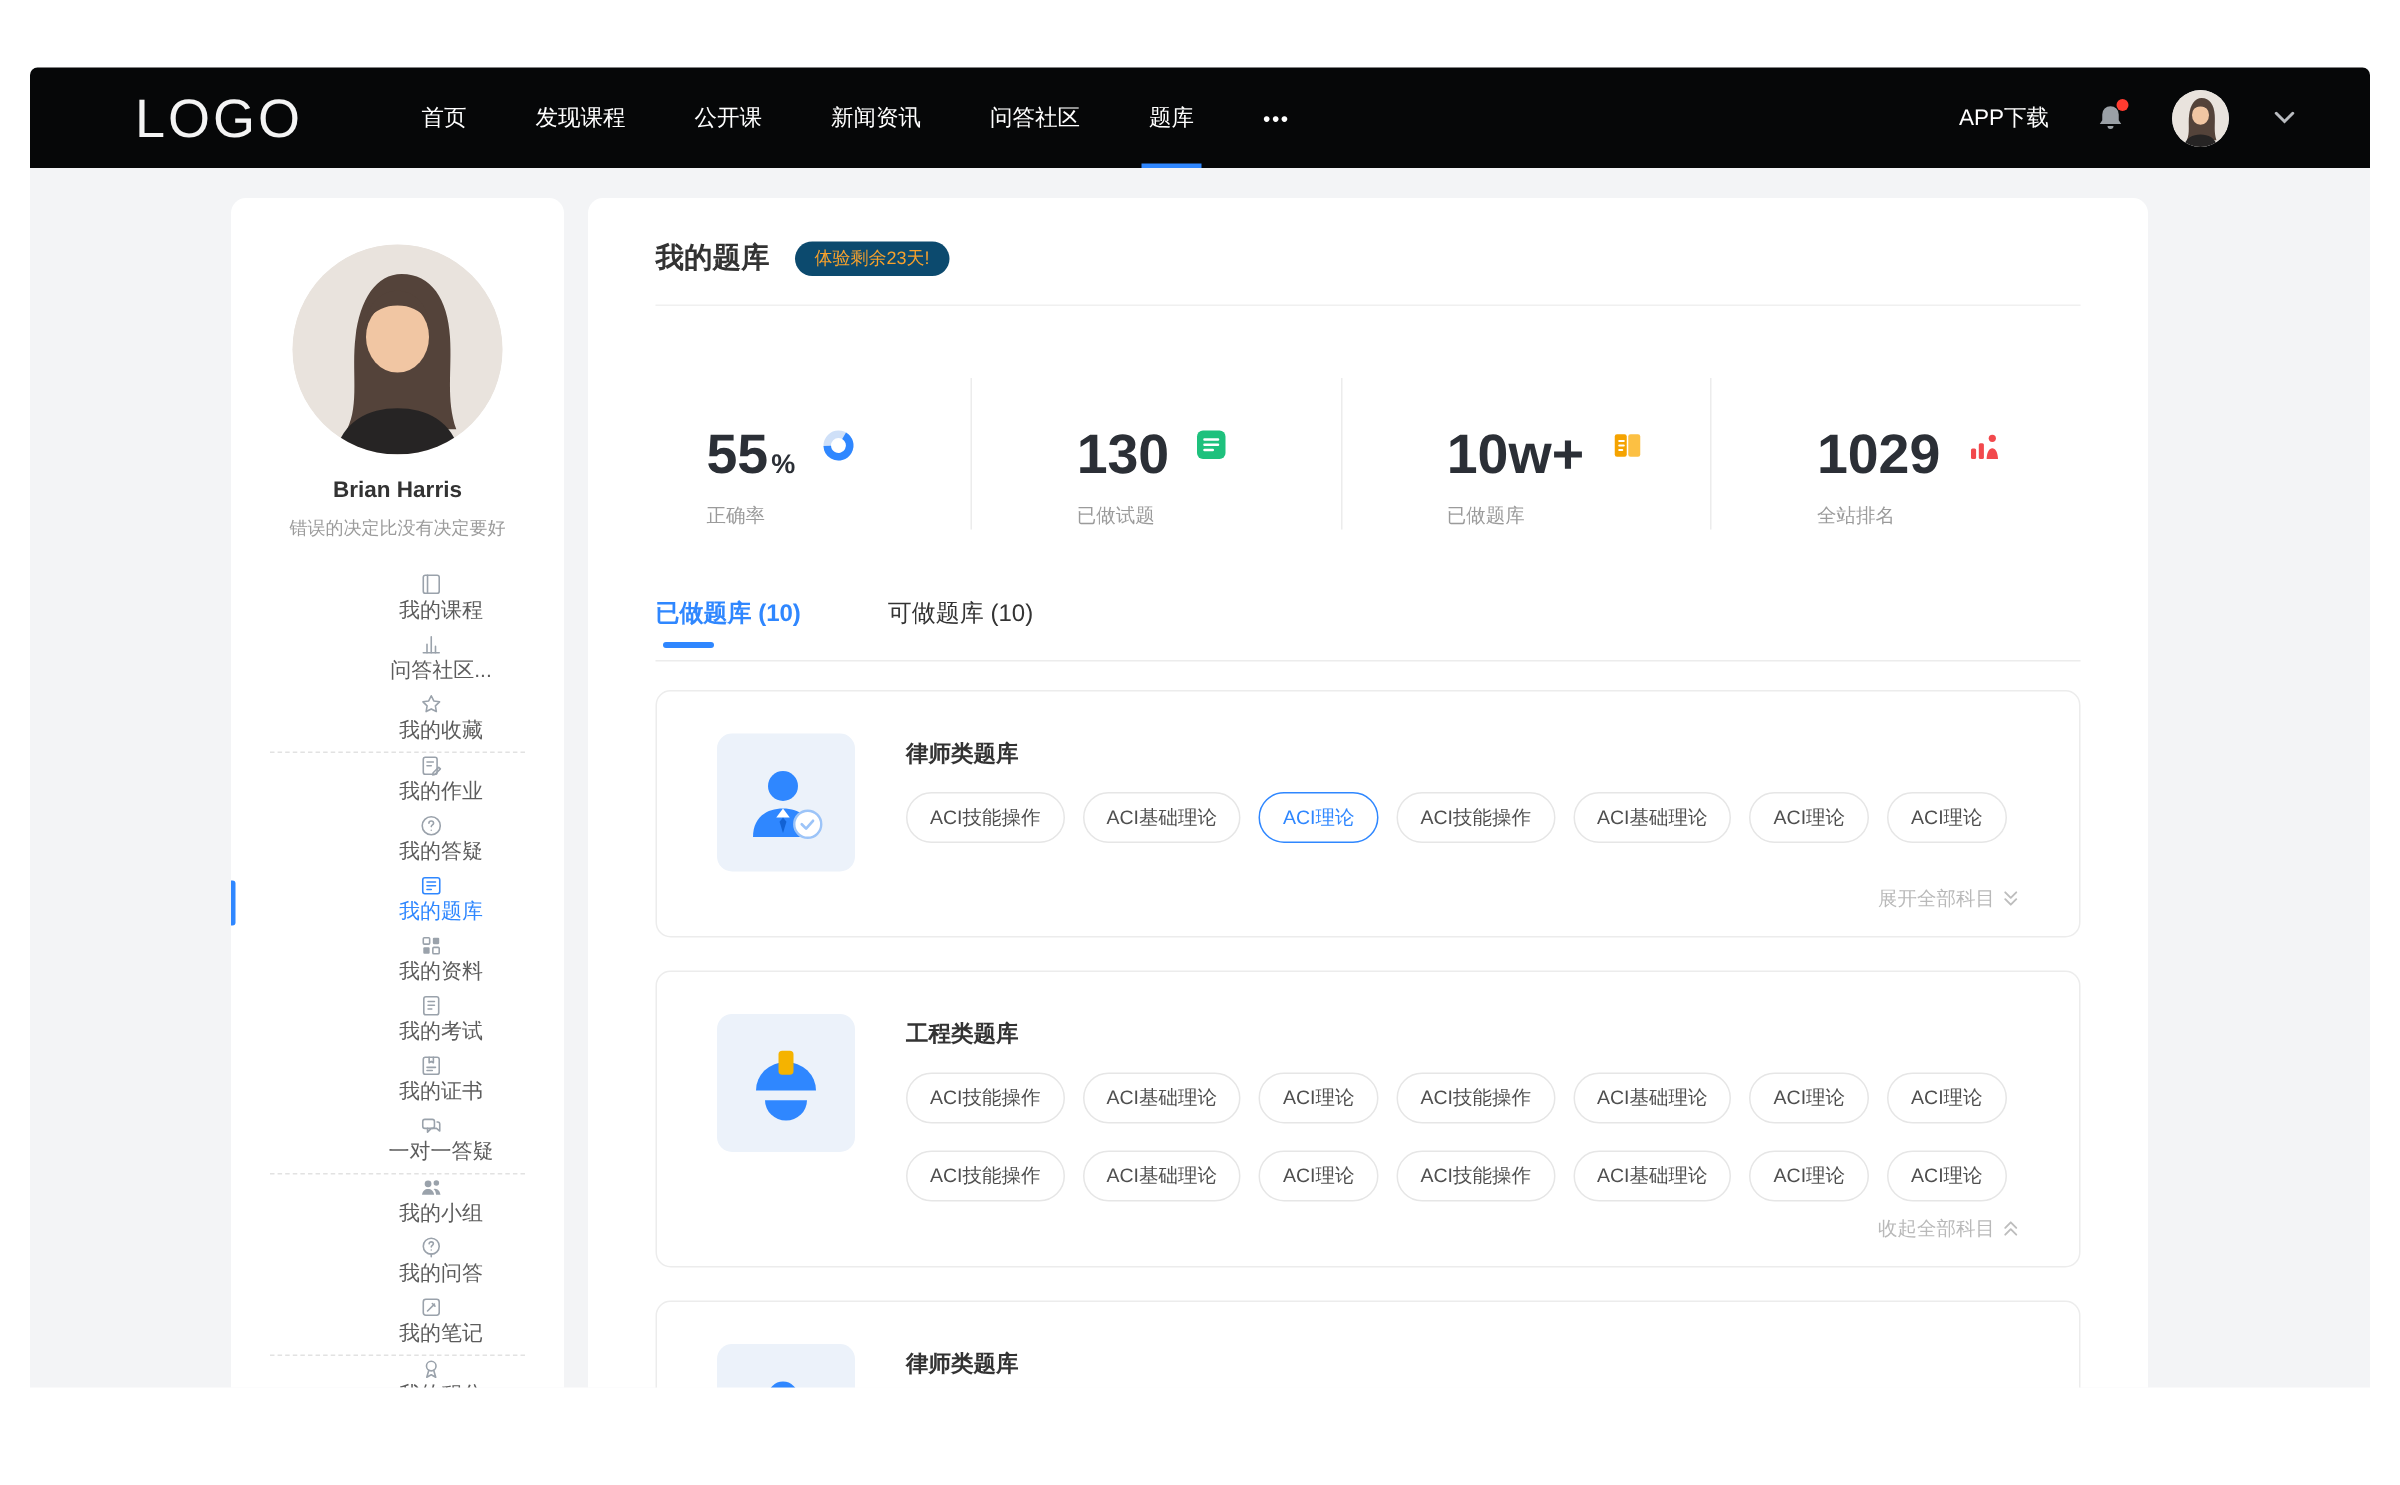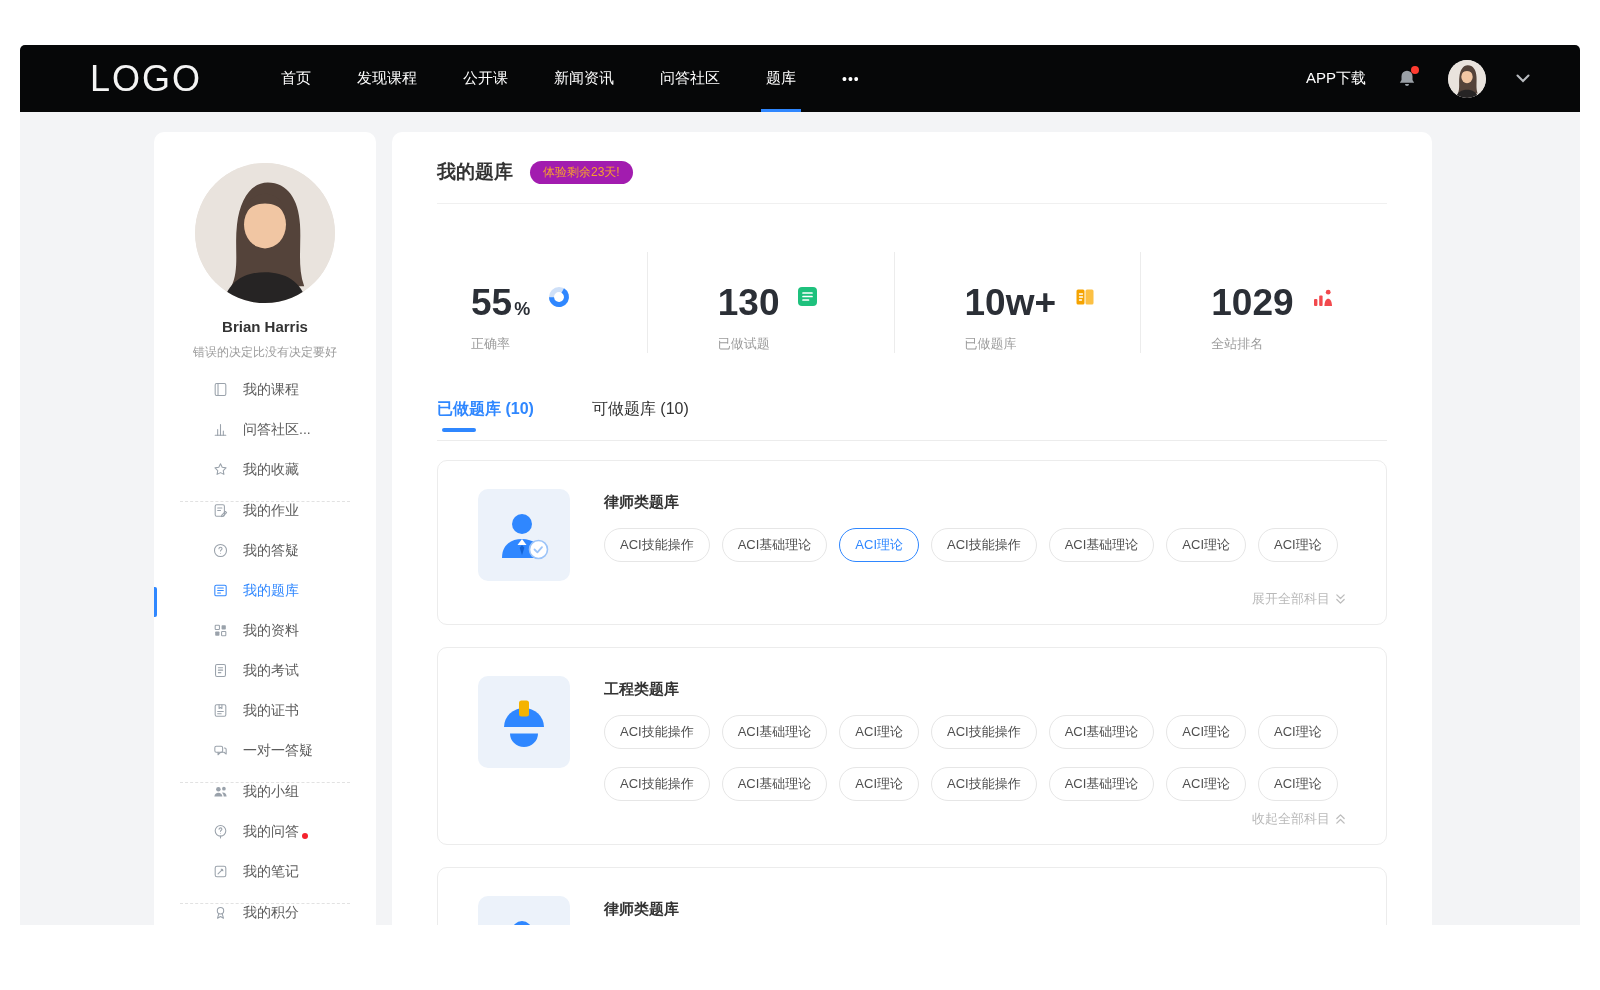--- a/index.html
+++ b/index.html
@@ -31,38 +31,38 @@
     background:#f3f4f6; overflow:hidden; }
 
   
   .sidebar-card { position:absolute; left:134px; top:20px; width:222px; height:960px;
     background:#fff; border-radius:10px; }
   .profile { text-align:center; padding-top:31px; }
   .avatar-big { width:140px; height:140px; margin:0 auto; border-radius:50%; overflow:hidden; background:#e9e3dd; }
   .profile-name { margin-top:15px; font-size:15px; font-weight:bold; color:#333; }
   .profile-motto { margin-top:9px; font-size:12px; color:#9b9b9b; }
   .menu { margin-top:20px; }
-  .menu-item { height:40px; display:flex; align-items:flex-start; padding-left:58px;
-    font-size:14px; color:#5c5c5c; cursor:pointer; position:relative; white-space:nowrap; }
+  .menu-item { height:40px; display:flex; align-items:center; padding-left:58px;
+    font-size:14px; color:#5c5c5c; cursor:pointer; position:relative; white-space:nowrap;flex-direction:column; }
   .menu-item svg { width:17px; height:17px; color:#9aa2ab; margin-right:14px; flex-shrink:0; }
   .menu-item.active { color:#2f87ff; }
   .menu-item.active svg { color:#2f87ff; }
   .menu-item.active::before { content:""; position:absolute; left:0; top:5px; height:30px;
     width:3px; background:#2f87ff; border-radius:0 2px 2px 0; }
   .menu-divider { border-top:1px dashed #e2e2e2; margin:0 26px; }
   .red-dot { width:6px; height:6px; background:#f5222d; border-radius:50%; margin-left:3px;
     align-self:flex-start; margin-top:10px; }
 
   
   .main-card { position:absolute; left:372px; top:20px; width:1040px; height:960px;
     background:#fff; border-radius:10px; padding:0 45px; }
   .main-header { display:flex; align-items:center; gap:17px; padding-top:27px;
     padding-bottom:18px; border-bottom:1px solid #f0f0f0; }
   .page-title { font-size:19px; font-weight:bold; color:#333; }
-  .trial-badge { background:#a21caf; color:#f7a12c; font-size:12px; height:23px;
+  .trial-badge { background:#0c4a6e; color:#f7a12c; font-size:12px; height:23px;
     display:flex; align-items:center; padding:0 13px; border-radius:12px; }
 
   .stats { display:flex; margin-top:48px; }
   .stat { flex:1; padding-left:70px; }
   .stat:first-child { padding-left:34px; }
   .stat + .stat { border-left:1px solid #ececec; }
   .stat-top { display:flex; align-items:flex-start; gap:18px;margin-top:32px; }
   .stat-value { font-size:37px; font-weight:bold; color:#2b2f36; line-height:1; display:flex; align-items:baseline; }
   .stat-suffix { font-size:18px; font-weight:bold; margin-left:2px; }
   .stat-icon { margin-top:2px; flex-shrink:0; }

